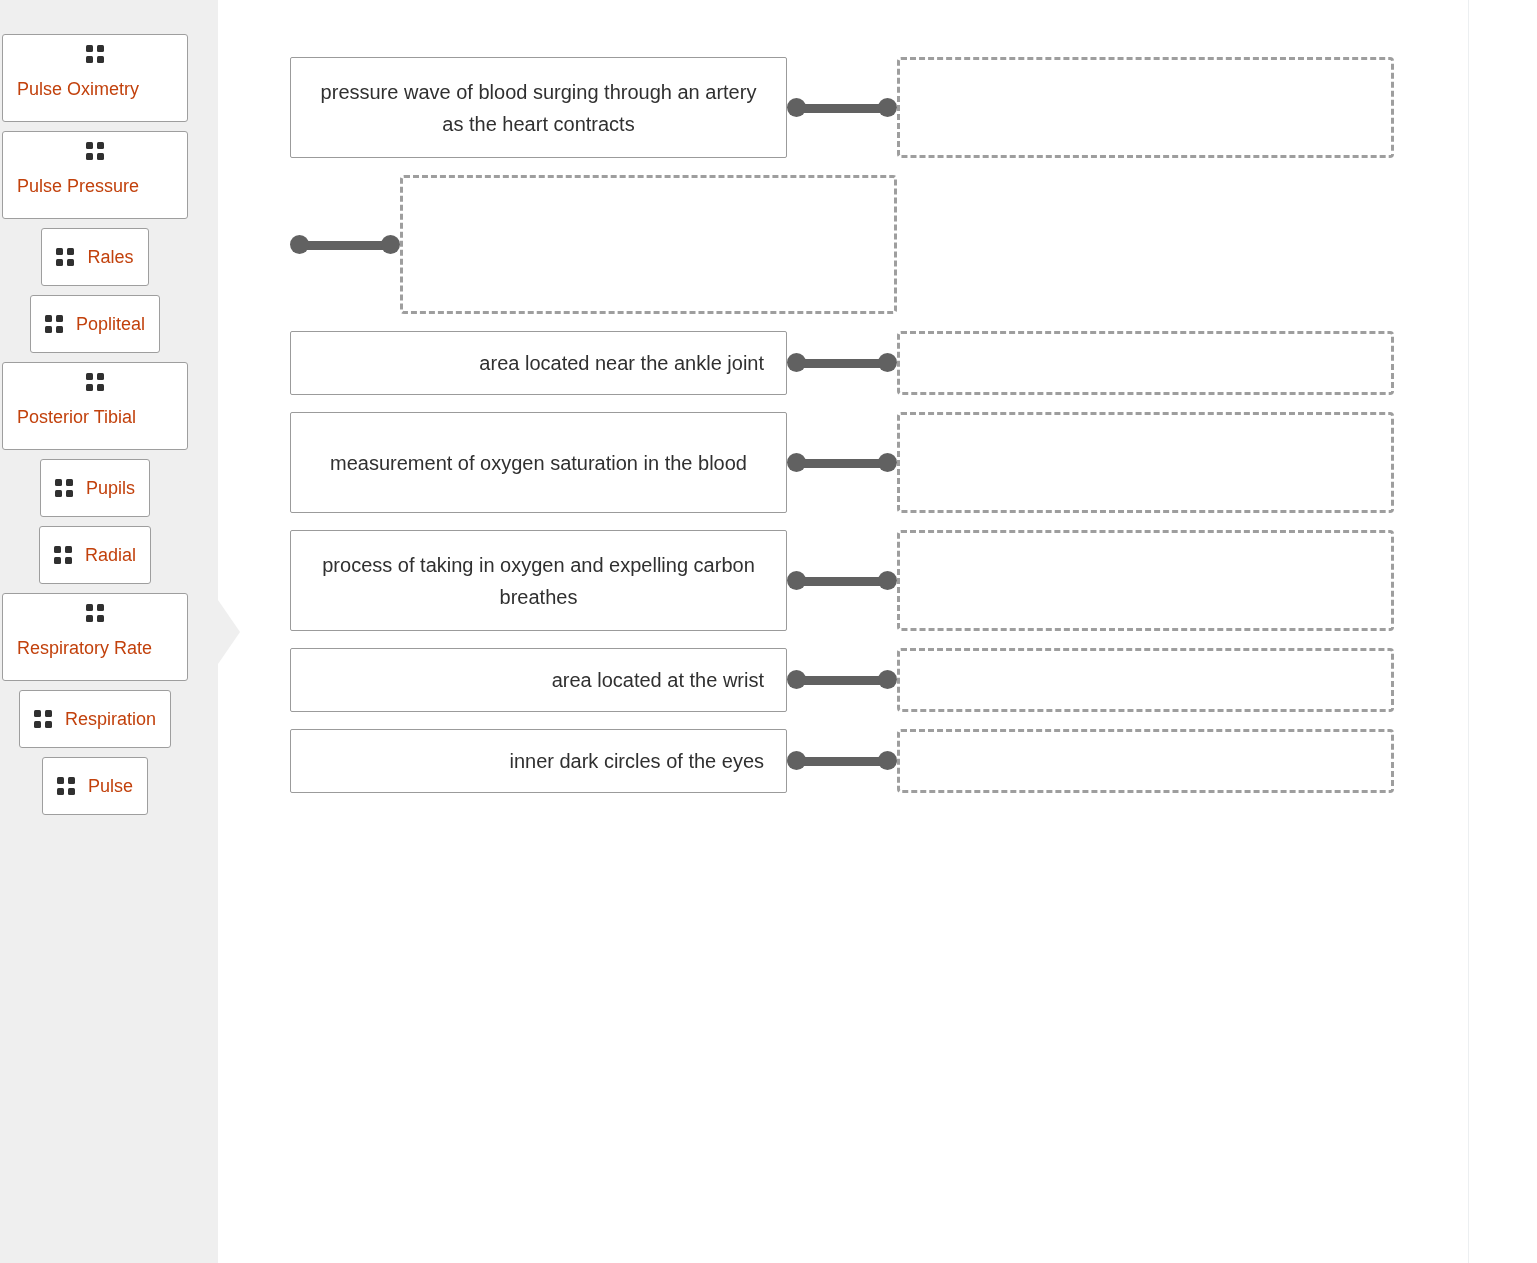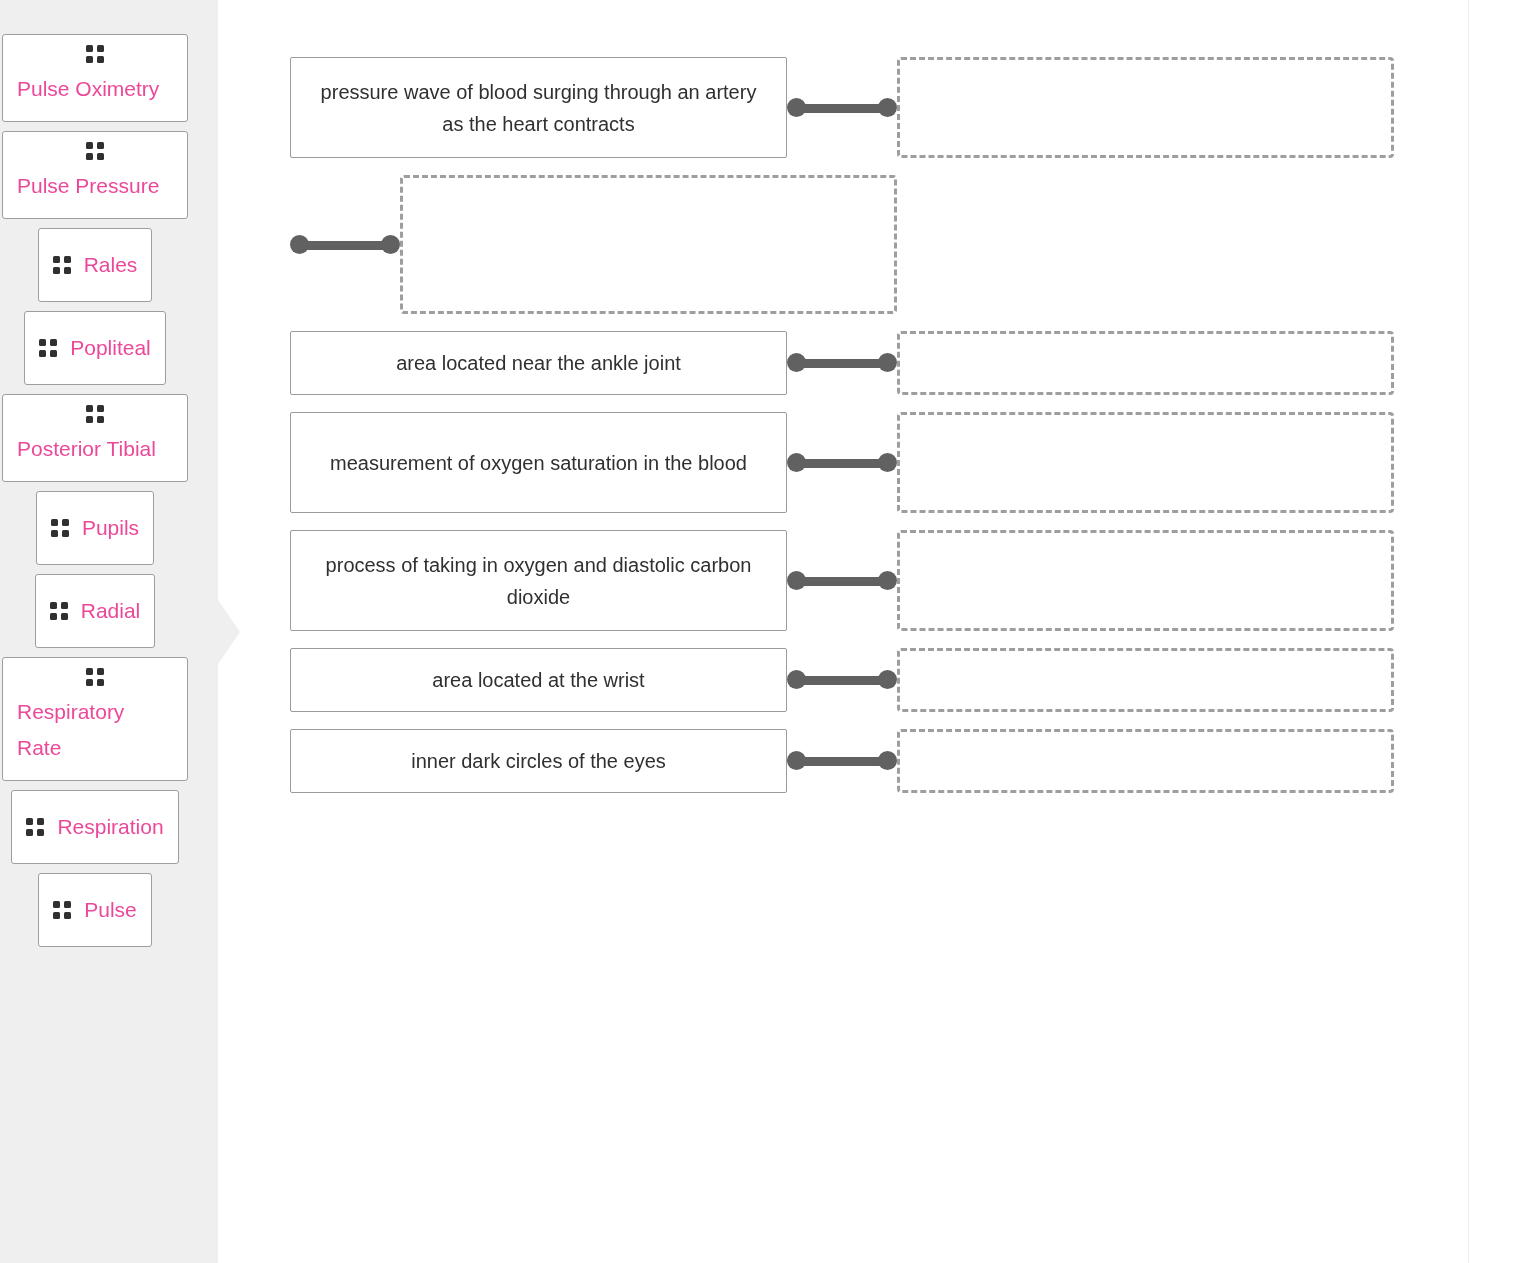--- a/index.html
+++ b/index.html
@@ -58,21 +58,21 @@
     align-items: center;
     gap: 9px;
   }
   .term-tile {
     background: #ffffff;
     border: 1px solid #9e9e9e;
     border-radius: 3px;
     box-sizing: border-box;
     max-width: 186px;
     min-height: 44px;
-    padding: 18px 14px;
+    padding: 10px 14px;
     display: flex;
     flex-direction: row;
     align-items: center;
     justify-content: flex-start;
     gap: 13px;
     cursor: grab;
     box-shadow: 0 0 0 0 rgba(0,0,0,0);
   }
   .term-tile.wrapped {
     flex-direction: column;
@@ -80,23 +80,23 @@
     justify-content: center;
     width: 186px;
     gap: 2px;
     padding: 10px 14px 14px 14px;
   }
   .term-tile.wrapped .grip-icon {
     align-self: center;
     margin-bottom: 6px;
   }
   .term-label {
-    font-size: 21px;
+    font-size: 18px;
     line-height: 36px;
-    color: #ec4899;
+    color: #c2410c;
     white-space: nowrap;
   }
   .term-tile.wrapped .term-label {
     white-space: normal;
     text-align: left;
     width: 100%;
   }
 
   
   .grip-icon {
@@ -155,21 +155,21 @@
     box-sizing: border-box;
     border: 1px solid #9b9b9b;
     background: #ffffff;
     border-radius: 2px;
     padding: 14px 22px;
     display: flex;
     align-items: center;
     justify-content: center;
     flex: 0 0 auto;
   }
-  .prompt-card.h1 { height: 64px; }
+  .prompt-card.h1 { height: 64px; justify-content: flex-end; }
   .prompt-card.h2 { height: 101px; }
   .prompt-card.h3 { height: 139px; }
   .prompt-text {
     font-size: 20px;
     line-height: 32px;
     color: #303030;
     text-align: center;
   }
 
   
@@ -366,21 +366,21 @@
               <span class="bar"></span>
               <span class="knob left"></span>
               <span class="knob right"></span>
             </div>
             <div class="drop-zone h2">
               <span class="drop-zone-text"></span>
             </div>
           </div>
           <div class="match-row">
             <div class="prompt-card h2">
-              <span class="prompt-text">process of taking in oxygen and diastolic carbon dioxide</span>
+              <span class="prompt-text">process of taking in oxygen and expelling carbon breathes</span>
             </div>
             <div class="connector">
               <span class="bar"></span>
               <span class="knob left"></span>
               <span class="knob right"></span>
             </div>
             <div class="drop-zone h2">
               <span class="drop-zone-text"></span>
             </div>
           </div>

